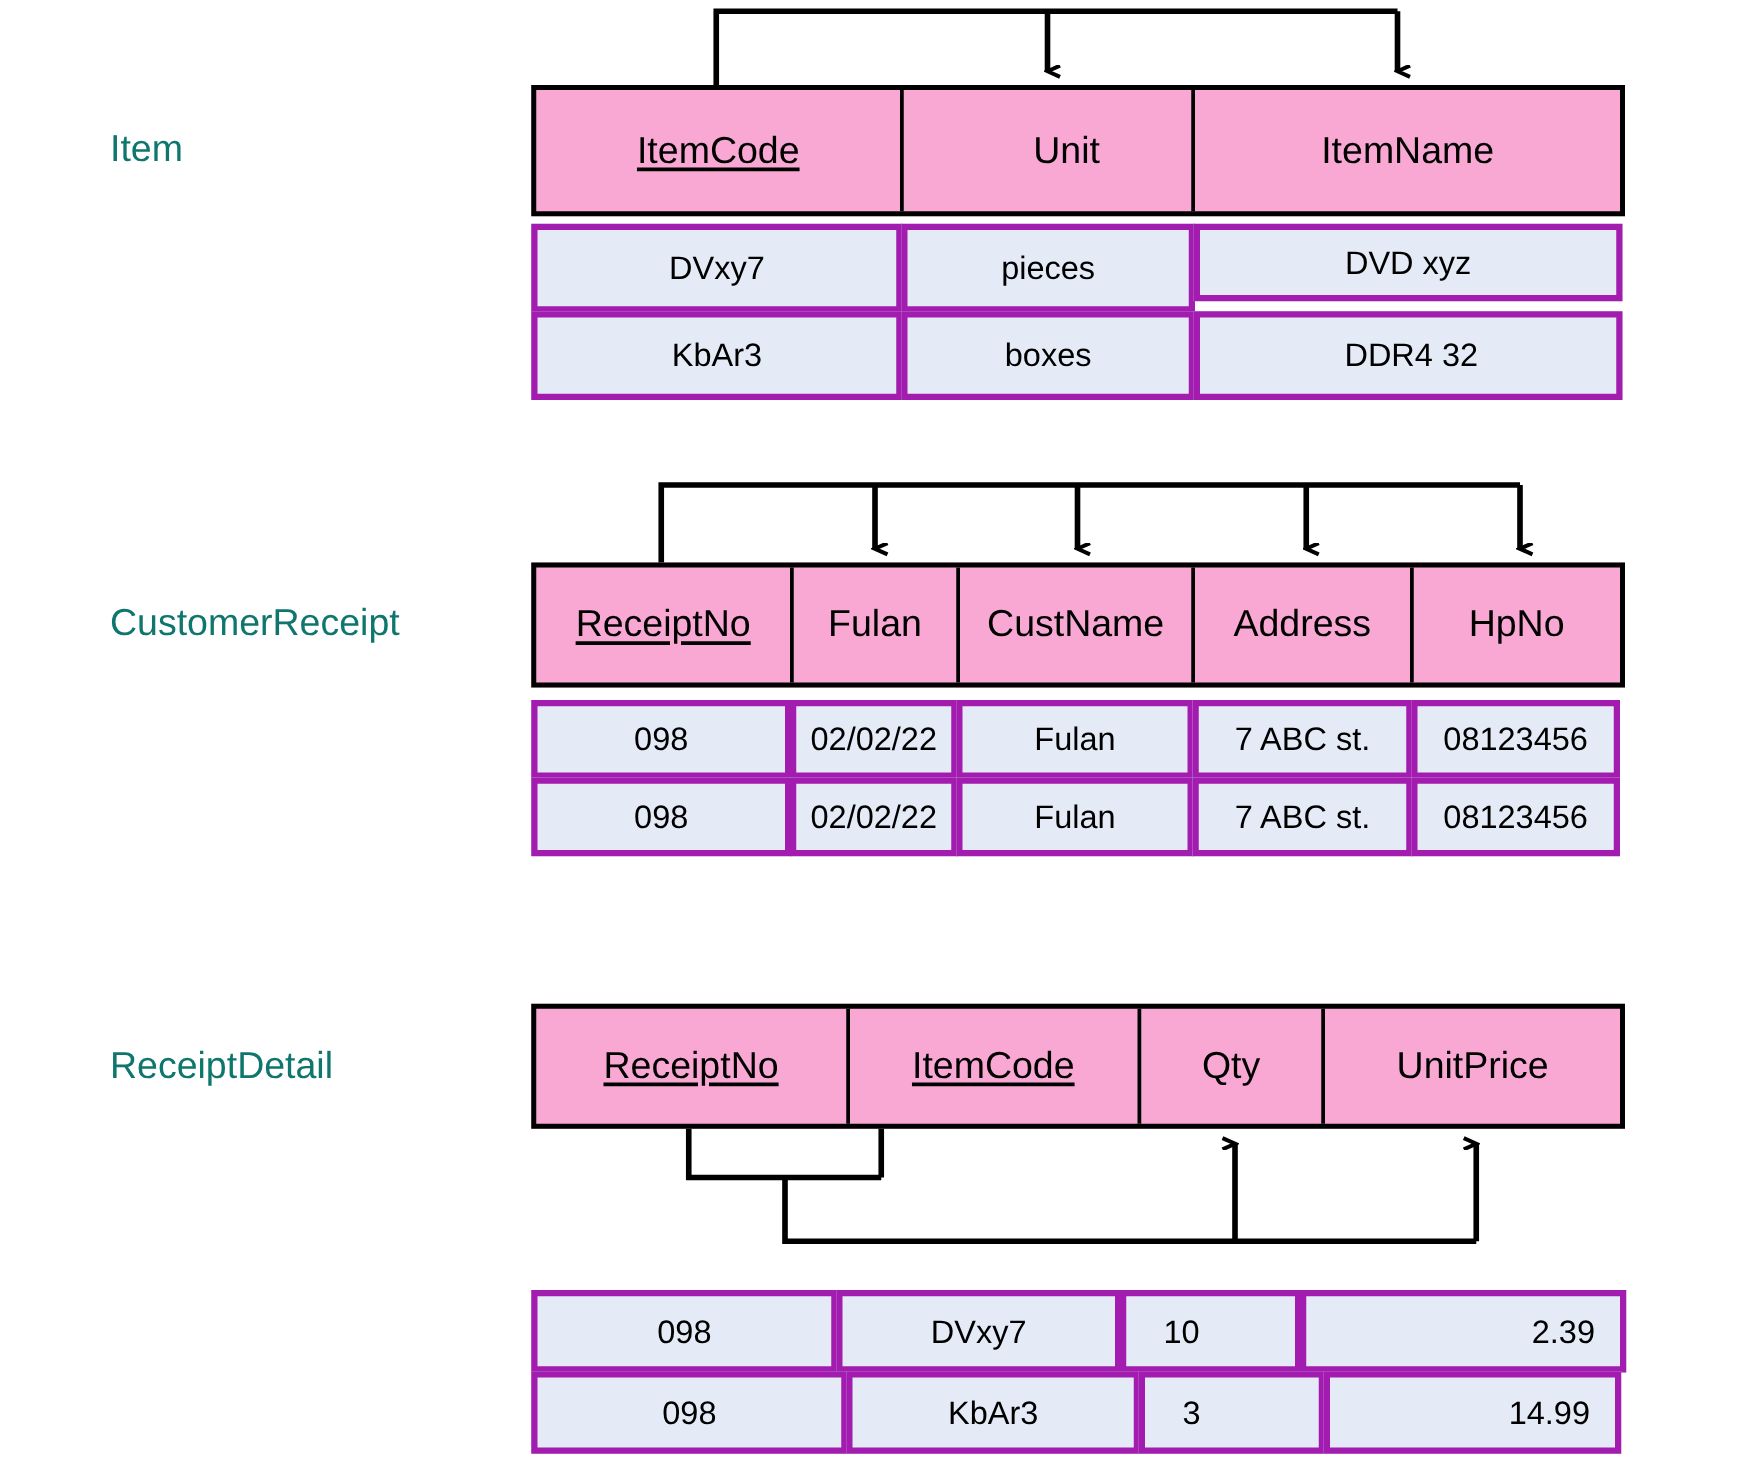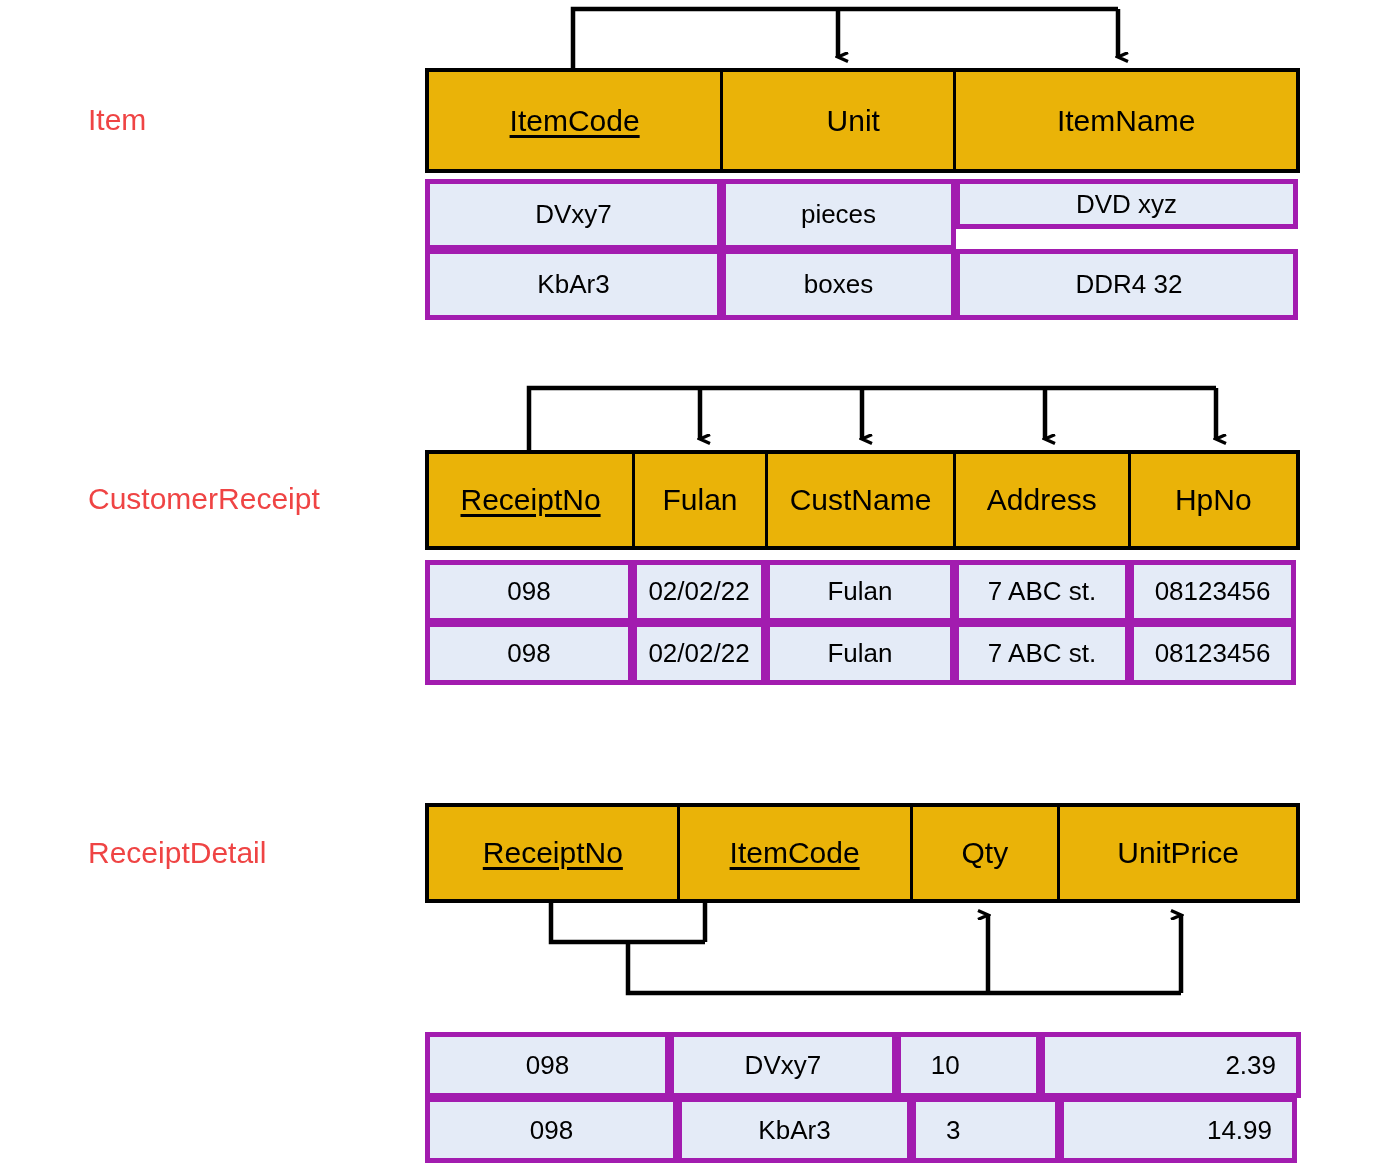--- a/index.html
+++ b/index.html
@@ -1,21 +1,21 @@
 <!DOCTYPE html>
 <html><head>
 <meta charset="utf-8">
 <style>
   html,body{margin:0;padding:0;background:#ffffff;}
   body{font-family:"Liberation Sans",sans-serif;color:#000;}
   #page{position:relative;width:1400px;height:1169px;overflow:hidden;background:#fff;}
 
-  .entity-label{position:absolute;font-size:30px;color:#ef4444;white-space:nowrap;}
+  .entity-label{position:absolute;font-size:30px;color:#0f766e;white-space:nowrap;}
 
-  .hdr-table{position:absolute;display:flex;border:4px solid #000;background:#eab308;box-sizing:border-box;}
+  .hdr-table{position:absolute;display:flex;border:4px solid #000;background:#f9a8d4;box-sizing:border-box;}
   .hdr-cell{display:flex;align-items:center;justify-content:center;
             border-right:3px solid #000;box-sizing:border-box;font-size:30px;color:#000;}
   .hdr-cell:last-child{border-right:none;}
   .hdr-cell .pk{text-decoration:underline;text-underline-offset:4px;}
 
   .data-table{position:absolute;display:flex;flex-direction:column;box-sizing:border-box;}
   .data-row{display:flex;}
   .data-cell{display:flex;align-items:center;box-sizing:border-box;
              background:#e4ebf7;border:5px solid #a21caf;margin-right:-1px;margin-bottom:-1px;
              font-size:26px;color:#000;padding:0 12px;}
@@ -40,21 +40,21 @@
     </div>
     <div class="hdr-cell" style="width:343px;">
       <span>ItemName</span>
     </div>
   </div>
 
   <div class="data-table" style="left:425px;top:179px;width:875px;">
     <div class="data-row">
       <div class="data-cell c" style="width:297px;height:71px;">DVxy7</div>
       <div class="data-cell c" style="width:235px;height:71px;">pieces</div>
-      <div class="data-cell c" style="width:343px;height:50px;">DVD xyz</div>
+      <div class="data-cell c" style="width:343px;height:62px;">DVD xyz</div>
     </div>
     <div class="data-row">
       <div class="data-cell c" style="width:297px;height:71px;">KbAr3</div>
       <div class="data-cell c" style="width:235px;height:71px;">boxes</div>
       <div class="data-cell c" style="width:343px;height:71px;padding-left:17px;">DDR4 32</div>
     </div>
   </div>
 
   <div class="entity-label" style="left:88px;top:482px;">CustomerReceipt</div>
 

